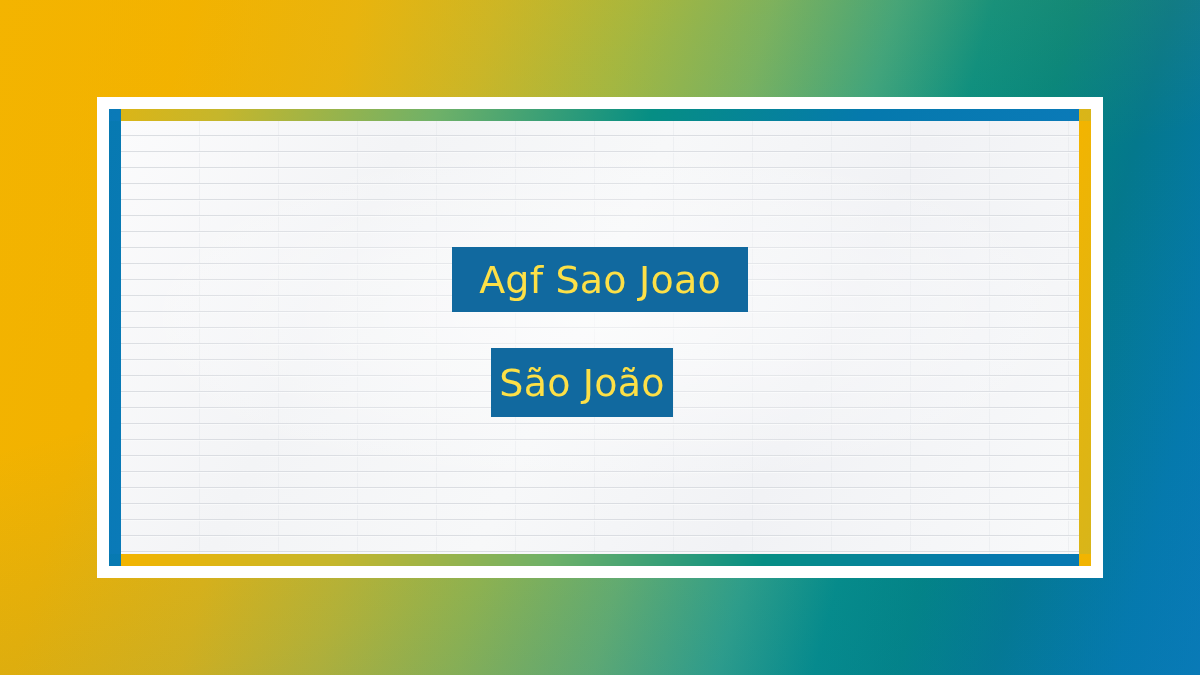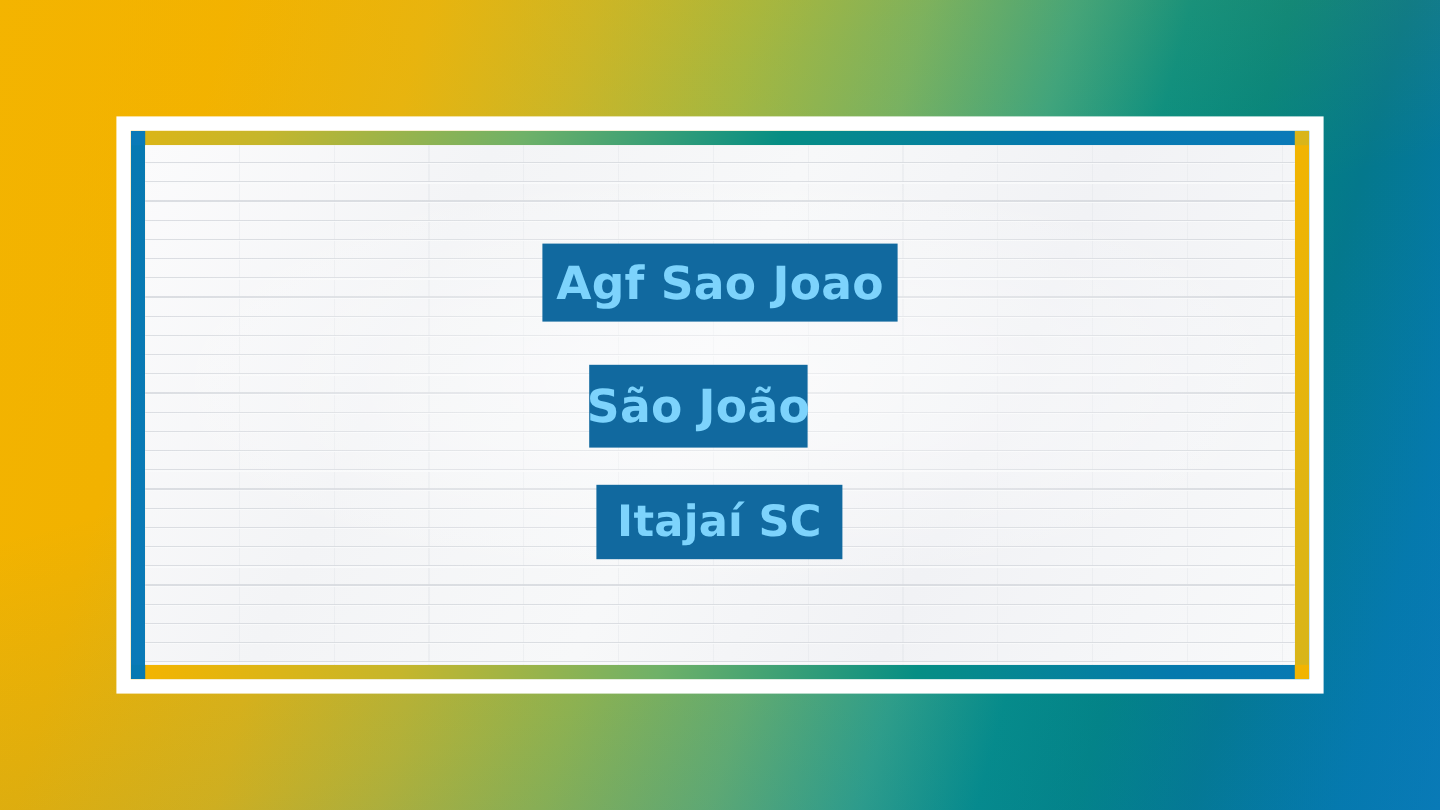--- a/index.html
+++ b/index.html
@@ -123,29 +123,30 @@
   }
 
   
   .labels {
     position: absolute;
     inset: 0;
   }
   .label {
     position: absolute;
     background: #11699f;
-    color: #7dd3fc;
-    font-weight: bold;
+    color: #fde047;
+    font-weight: normal;
     font-family: "DejaVu Sans", sans-serif;
     text-align: center;
     white-space: nowrap;
     display: flex;
     align-items: center;
     justify-content: center;
     letter-spacing: 0.2px;
+    margin-top: 44px;
   }
   .label-title {
     left: 452px;
     top: 203px;
     width: 296px;
     height: 65px;
     font-size: 38px;
   }
   .label-city {
     left: 491px;
@@ -174,16 +175,15 @@
     <div class="frame-inner-line" style="background: linear-gradient(105deg, rgb(243, 180, 0), rgb(197, 182, 44), rgb(111, 177, 104), rgb(6, 142, 132), rgb(5, 121, 173), rgb(10, 122, 184)); mask-image: linear-gradient(rgb(0, 0, 0) 0px, rgb(0, 0, 0) 0px); clip-path: polygon(0px 0px, 100% 0px, 100% 100%, 0px 100%, 0px 12px, 12px 12px, 12px calc(100% - 12px), calc(100% - 12px) calc(100% - 12px), calc(100% - 12px) 12px, 0px 12px);"></div>
   </div>
 
   <div class="card">
     <div class="card-sheen"></div>
   </div>
 
   <div class="labels">
     <div class="label label-title">Agf Sao Joao</div>
     <div class="label label-city">São João</div>
-    <div class="label label-region">Itajaí SC</div>
   </div>
 
 </div>
 
 </body></html>

